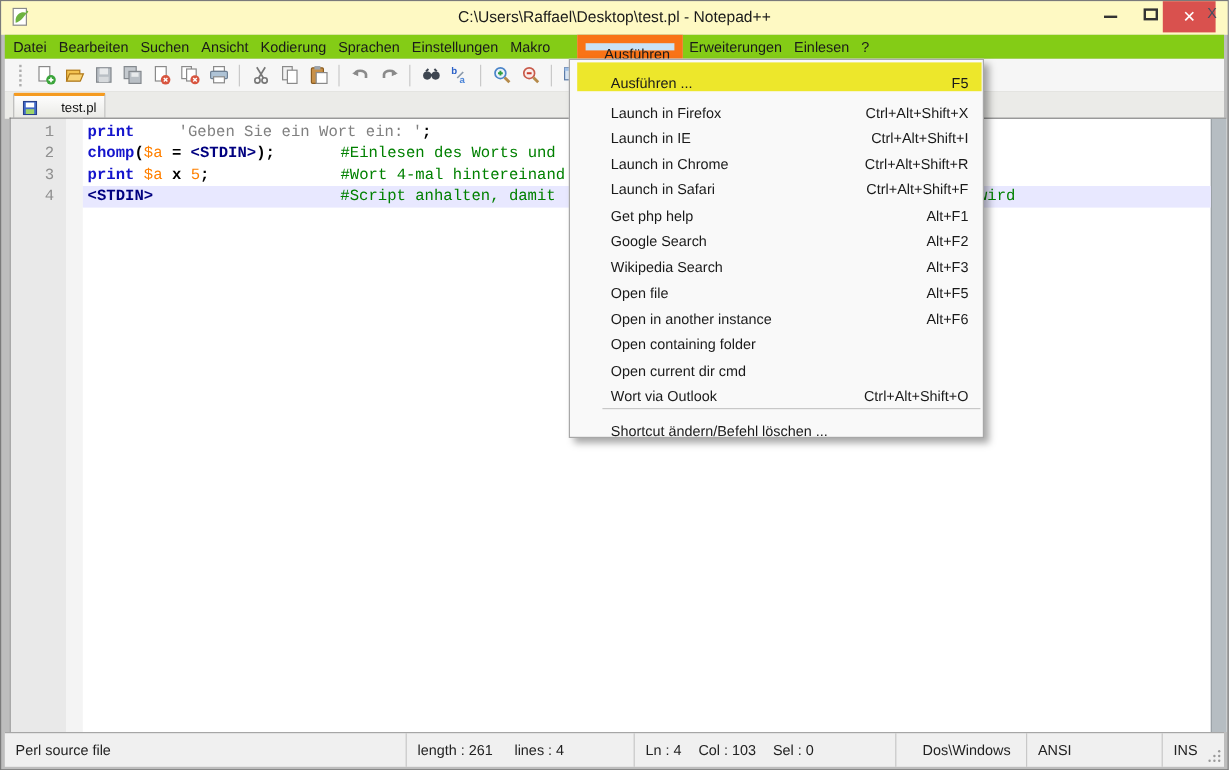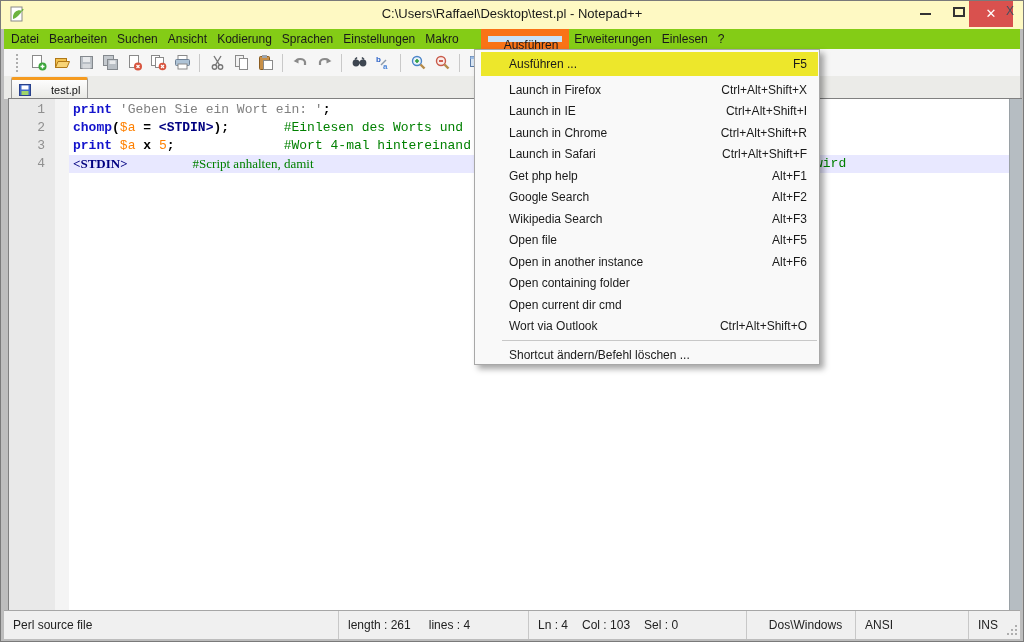--- a/index.html
+++ b/index.html
@@ -43,46 +43,46 @@
   .editor { position:absolute; top:97px; left:7px; width:1014px; height:512px; background:#fff;
             border-top:1px solid #808080; border-left:1px solid #808080; display:flex; }
   .gutter { width:46px; background:#E9E9E9; padding-top:2px;
             font:13px/18px "Liberation Mono","DejaVu Sans Mono",monospace;
             color:#909090; text-align:right; }
   .gutter .lnum { padding-right:10px; height:18px; }
   .foldmargin { width:14px; background:#F4F4F4; }
   .code { flex:1; padding-top:2px; position:relative;
           font:13px/18px "Liberation Mono","DejaVu Sans Mono",monospace; color:#000; }
   .crow { height:18px; white-space:pre; padding-left:4px; }
-  .crow.cur { background:var(--curline);font-family:Liberation Serif, serif; }
+  .crow.cur { background:var(--curline); }
   .tok-kw { color:var(--kw); font-weight:bold; }
   .tok-var { color:var(--var); }
   .tok-num { color:var(--num); }
-  .tok-str { color:var(--str); }
+  .tok-str { color:var(--str);margin-left:29px; }
   .tok-com { color:var(--com); }
   .tok-stdin { color:var(--stdin); font-weight:bold; }
   .tok-op { color:var(--op); font-weight:bold; }
   .tok-pl { color:#000; }
   .line4-tail { position:absolute; left:746px; top:56px; height:18px; color:var(--com); }
   .vscroll { width:13px; background:#B6BDC2; border-left:1px solid #9AA1A6; }
 
   
   .statusbar { position:absolute; top:609px; left:3px; right:3px; height:29px; background:#F0F0F0;
                border-top:1px solid #A6A6A6; display:flex; align-items:center;
                font-size:12px; color:#222; }
   .ssec { height:100%; display:flex; align-items:center; padding-left:9px; border-right:1px solid #C8C8C8; }
   .ssec.s1 { width:335px; } .ssec.s2 { width:190px; gap:18px; } .ssec.s3 { width:218px; gap:14px; }
   .ssec.s4 { width:109px;justify-content:center; } .ssec.s5 { width:113px; } .ssec.s6 { flex:1; border-right:none; }
   .grip { position:absolute; right:2px; bottom:3px; width:12px; height:12px; }
 
   
   .popup { position:absolute; top:48px; left:473px; width:346px; height:316px;
            background:#F9F9F9; border:1px solid #A8A8A8; box-shadow:4px 4px 6px rgba(0,0,0,0.35);
            padding-top:2px; font-size:12px; color:#1A1A1A; z-index:50; }
-  .menu-row { height:21.5px; display:flex; align-items:center; justify-content:space-between;
+  .menu-row { height:21.5px; display:flex; align-items:flex-end; justify-content:space-between;
               padding:0 12px 0 34px; }
   .menu-row.hl { height:24px; margin:0 1px 3px 6px; padding:0 11px 0 28px; background:var(--hl); }
   .menu-sep { border-top:1px solid #C8C8C8; margin:3px 2px 3px 27px; }
   .menu-label { white-space:nowrap; }
   .menu-shortcut { white-space:nowrap; }
 </style>
 </head>
 <body>
 
 <div class="window">

